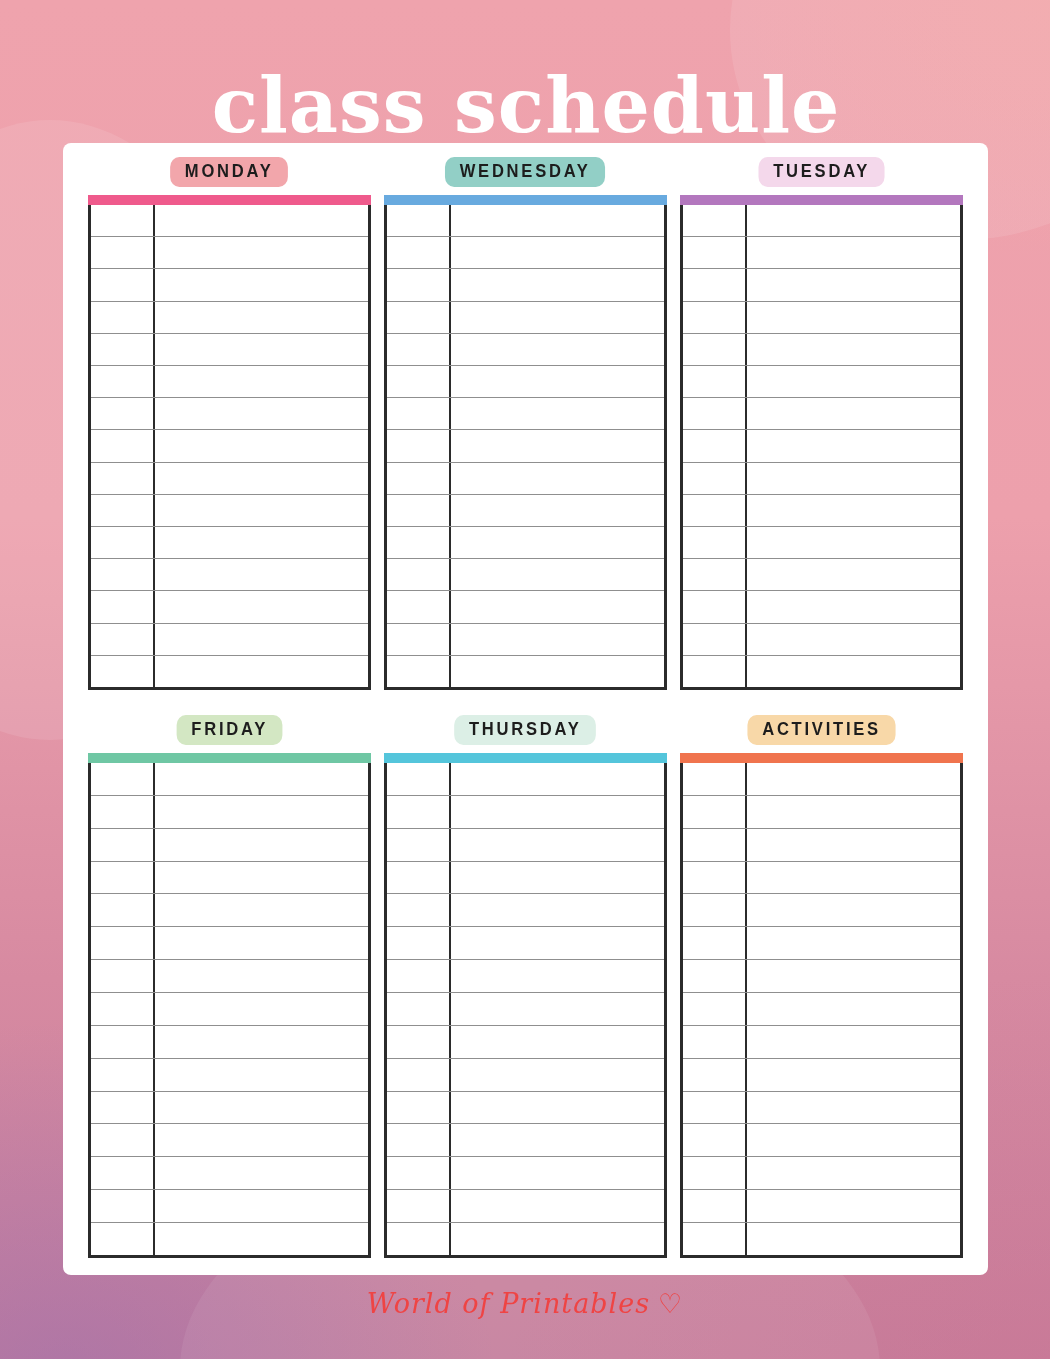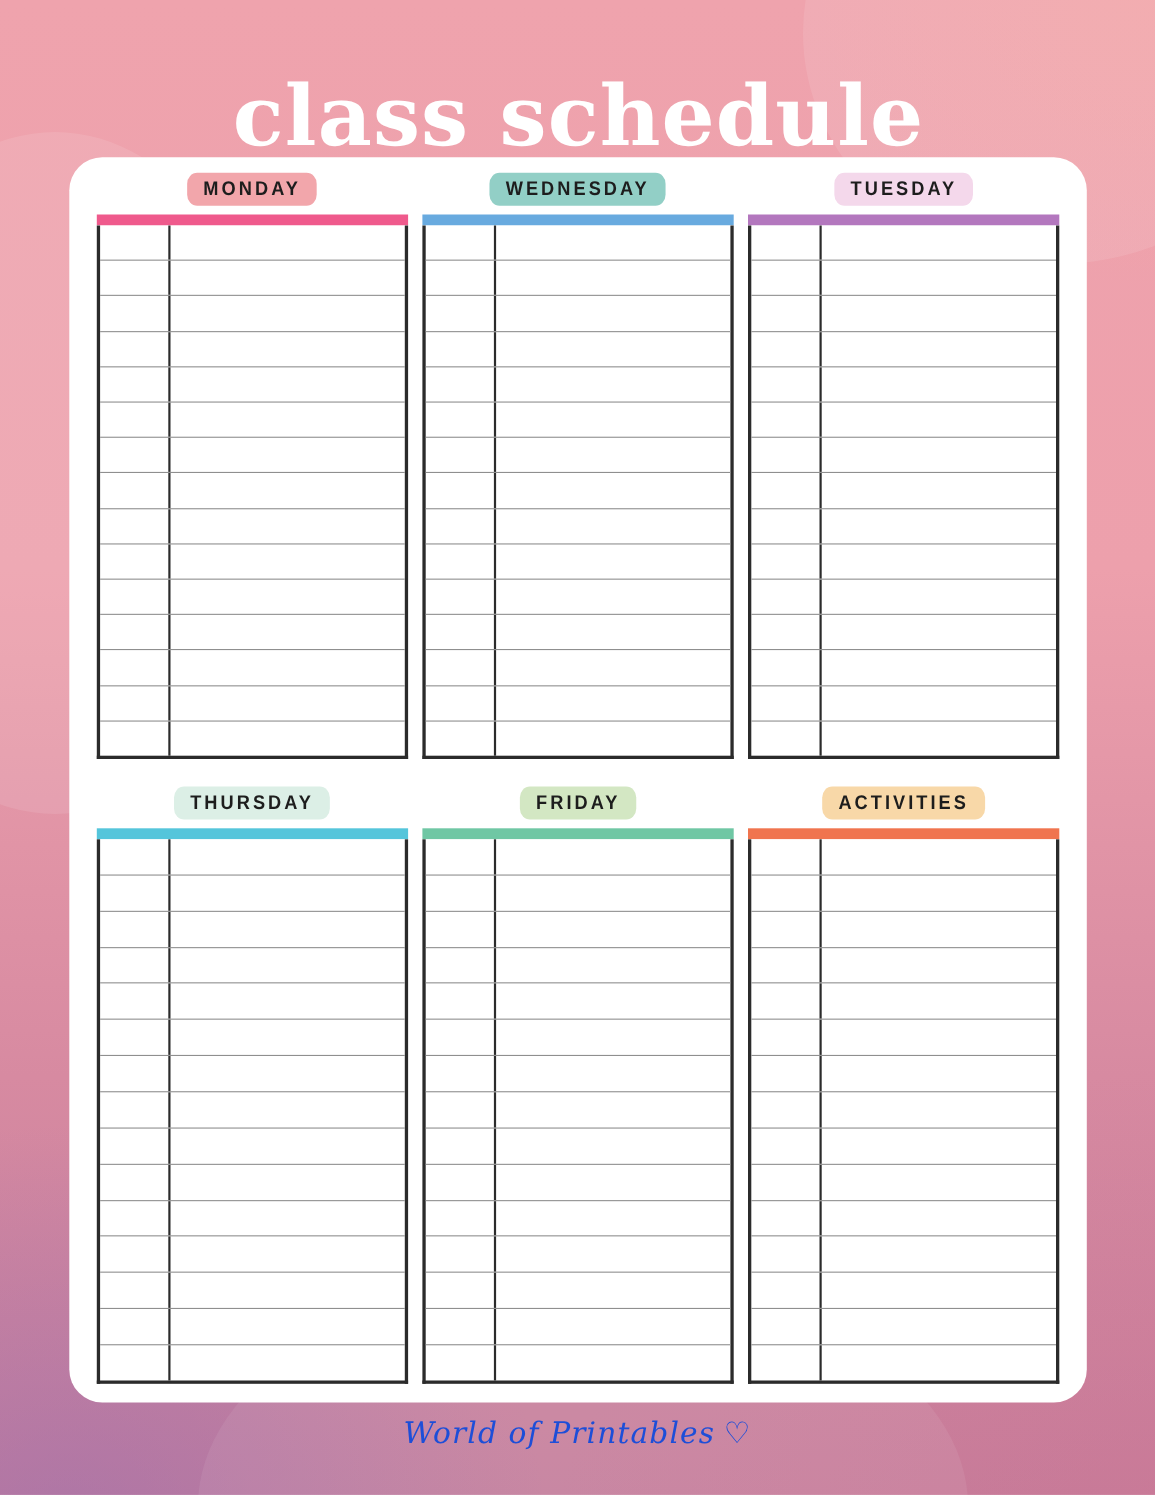--- a/index.html
+++ b/index.html
@@ -18,21 +18,21 @@
   .blob-3{left:180px;bottom:-220px;width:700px;height:420px;background:rgba(255,255,255,.07);}
 
   .title{
     position:absolute;left:2px;right:0;top:6px;text-align:center;
     color:#ffffff;font-family:"DejaVu Serif",serif;font-weight:bold;
     font-size:76px;line-height:1.3;letter-spacing:1px;
   }
 
   .card{
     position:absolute;left:63px;top:143px;width:925px;height:1132px;
-    background:#ffffff;border-radius:30px;
+    background:#ffffff;border-radius:8px;
   }
   .grid{
     position:absolute;left:25px;right:25px;top:14px;bottom:17px;
     display:grid;grid-template-columns:1fr 1fr 1fr;
     grid-template-rows:533px 543px;column-gap:13px;row-gap:25px;
   }
   .day{display:flex;flex-direction:column;min-width:0;}
   .pill{
     align-self:center;padding:4px 16px 5px 16px;border-radius:10px;
     font-size:18px;font-weight:bold;letter-spacing:3px;color:#1d1d1d;
@@ -45,21 +45,21 @@
     border:3px solid #2b2b2b;border-top:none;background:#fff;
   }
   .row{flex:1;display:flex;border-bottom:1px solid #8f8f8f;}
   .row:last-child{border-bottom:none;}
   .cell{min-width:0;}
   .cell.time{width:62px;flex:0 0 auto;border-right:2px solid #2b2b2b;}
   .cell.entry{flex:1;}
 
   .footer{
     position:absolute;left:0;right:0;top:1288px;text-align:center;
-    color:#1d4ed8;font-family:"DejaVu Serif",serif;font-style:italic;
+    color:#ef4444;font-family:"DejaVu Serif",serif;font-style:italic;
     font-size:27px;letter-spacing:1px;
   }
   .footer .heart{font-style:normal;margin-left:8px;}
 </style>
 </head>
 <body>
 
 <div class="blob blob-1"></div>
 <div class="blob blob-2"></div>
 <div class="blob blob-3"></div>
@@ -266,91 +266,91 @@
               <div class="cell entry"></div>
             </div>
             <div class="row">
               <div class="cell time"></div>
               <div class="cell entry"></div>
             </div>
           </div>
         </div>
       </section>
       <section class="day">
+        <div class="pill" style="background: rgb(211, 231, 195);">FRIDAY</div>
+        <div class="table">
+          <div class="bar" style="background: rgb(111, 199, 164);"></div>
+          <div class="tbody">
+            <div class="row">
+              <div class="cell time"></div>
+              <div class="cell entry"></div>
+            </div>
+            <div class="row">
+              <div class="cell time"></div>
+              <div class="cell entry"></div>
+            </div>
+            <div class="row">
+              <div class="cell time"></div>
+              <div class="cell entry"></div>
+            </div>
+            <div class="row">
+              <div class="cell time"></div>
+              <div class="cell entry"></div>
+            </div>
+            <div class="row">
+              <div class="cell time"></div>
+              <div class="cell entry"></div>
+            </div>
+            <div class="row">
+              <div class="cell time"></div>
+              <div class="cell entry"></div>
+            </div>
+            <div class="row">
+              <div class="cell time"></div>
+              <div class="cell entry"></div>
+            </div>
+            <div class="row">
+              <div class="cell time"></div>
+              <div class="cell entry"></div>
+            </div>
+            <div class="row">
+              <div class="cell time"></div>
+              <div class="cell entry"></div>
+            </div>
+            <div class="row">
+              <div class="cell time"></div>
+              <div class="cell entry"></div>
+            </div>
+            <div class="row">
+              <div class="cell time"></div>
+              <div class="cell entry"></div>
+            </div>
+            <div class="row">
+              <div class="cell time"></div>
+              <div class="cell entry"></div>
+            </div>
+            <div class="row">
+              <div class="cell time"></div>
+              <div class="cell entry"></div>
+            </div>
+            <div class="row">
+              <div class="cell time"></div>
+              <div class="cell entry"></div>
+            </div>
+            <div class="row">
+              <div class="cell time"></div>
+              <div class="cell entry"></div>
+            </div>
+          </div>
+        </div>
+      </section>
+      <section class="day">
         <div class="pill" style="background: rgb(220, 239, 230);">THURSDAY</div>
         <div class="table">
           <div class="bar" style="background: rgb(84, 197, 219);"></div>
-          <div class="tbody">
-            <div class="row">
-              <div class="cell time"></div>
-              <div class="cell entry"></div>
-            </div>
-            <div class="row">
-              <div class="cell time"></div>
-              <div class="cell entry"></div>
-            </div>
-            <div class="row">
-              <div class="cell time"></div>
-              <div class="cell entry"></div>
-            </div>
-            <div class="row">
-              <div class="cell time"></div>
-              <div class="cell entry"></div>
-            </div>
-            <div class="row">
-              <div class="cell time"></div>
-              <div class="cell entry"></div>
-            </div>
-            <div class="row">
-              <div class="cell time"></div>
-              <div class="cell entry"></div>
-            </div>
-            <div class="row">
-              <div class="cell time"></div>
-              <div class="cell entry"></div>
-            </div>
-            <div class="row">
-              <div class="cell time"></div>
-              <div class="cell entry"></div>
-            </div>
-            <div class="row">
-              <div class="cell time"></div>
-              <div class="cell entry"></div>
-            </div>
-            <div class="row">
-              <div class="cell time"></div>
-              <div class="cell entry"></div>
-            </div>
-            <div class="row">
-              <div class="cell time"></div>
-              <div class="cell entry"></div>
-            </div>
-            <div class="row">
-              <div class="cell time"></div>
-              <div class="cell entry"></div>
-            </div>
-            <div class="row">
-              <div class="cell time"></div>
-              <div class="cell entry"></div>
-            </div>
-            <div class="row">
-              <div class="cell time"></div>
-              <div class="cell entry"></div>
-            </div>
-            <div class="row">
-              <div class="cell time"></div>
-              <div class="cell entry"></div>
-            </div>
-          </div>
-        </div>
-      </section>
-      <section class="day">
-        <div class="pill" style="background: rgb(211, 231, 195);">FRIDAY</div>
-        <div class="table">
-          <div class="bar" style="background: rgb(111, 199, 164);"></div>
           <div class="tbody">
             <div class="row">
               <div class="cell time"></div>
               <div class="cell entry"></div>
             </div>
             <div class="row">
               <div class="cell time"></div>
               <div class="cell entry"></div>
             </div>
             <div class="row">

